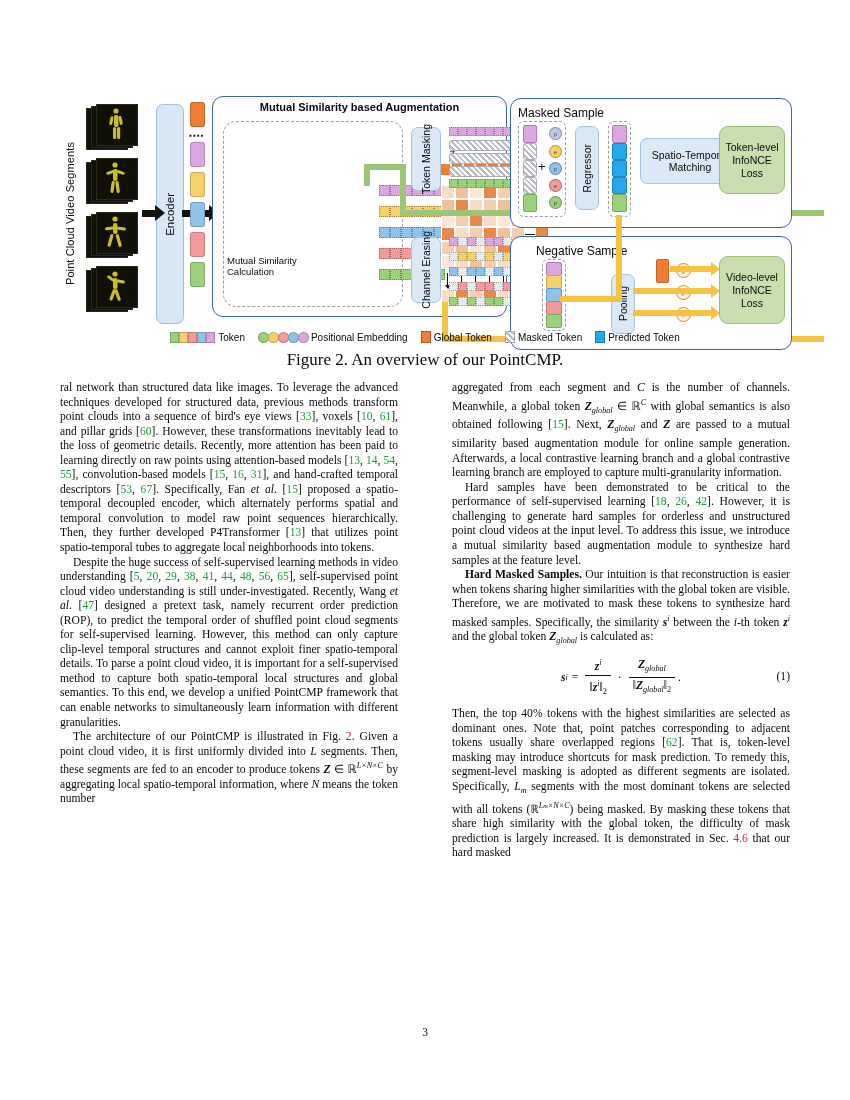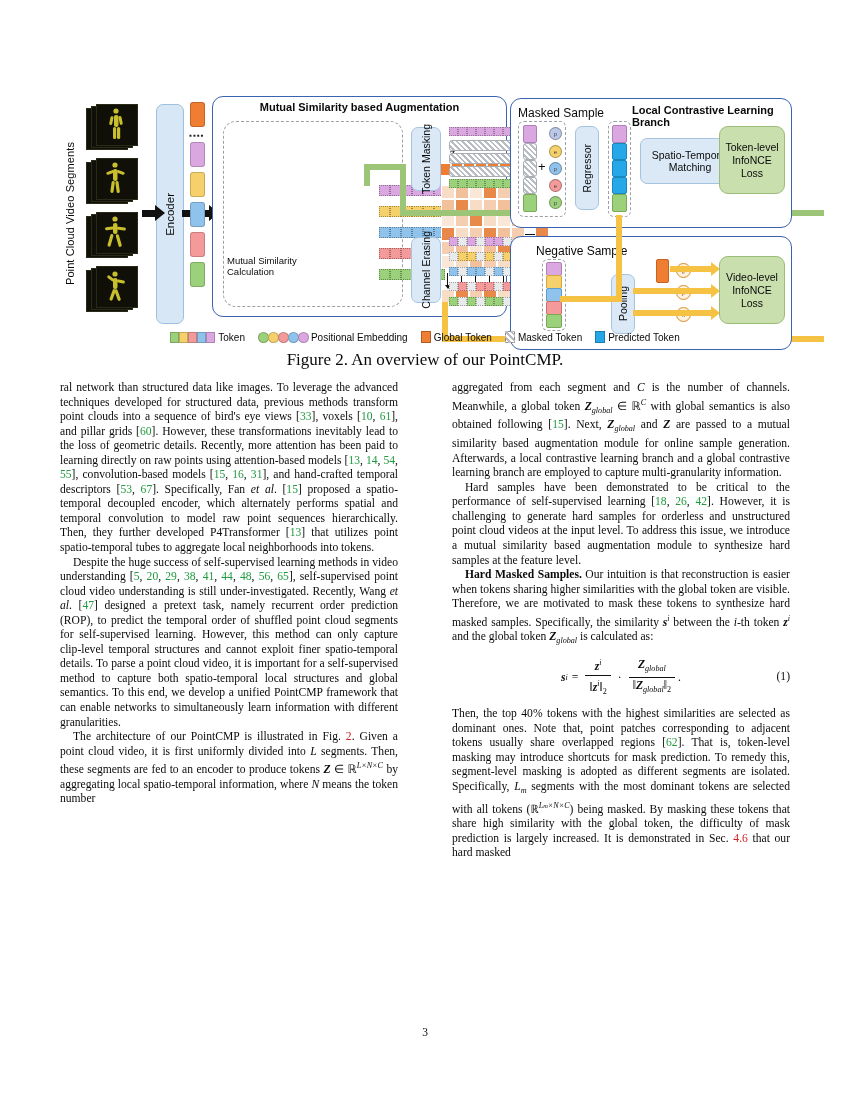--- a/index.html
+++ b/index.html
@@ -567,21 +567,20 @@
       <div class="flow flow-g" style="left:340px;top:68px;width:6px;height:52px;"></div>
       <div class="flow flow-g" style="left:340px;top:114px;width:114px;height:6px;"></div>
       <div class="flow flow-g" style="left:444px;top:114px;width:320px;height:6px;"></div>
       <div class="arrowhead-g" style="left:644px;top:110px;"></div>
 
       <div class="flow flow-y" style="left:382px;top:206px;width:6px;height:40px;"></div>
       <div class="flow flow-y" style="left:382px;top:240px;width:62px;height:6px;"></div>
       <div class="flow flow-y" style="left:444px;top:240px;width:320px;height:6px;"></div>
 
       <div class="branch" style="left:450px;top:2px;width:280px;height:128px;"></div>
-      <div class="branch-title" style="left:572px;top:8px;">Local Contrastive Learning Branch</div>
       <div class="sub-lbl" style="left:458px;top:10px;">Masked Sample</div>
 
       <div class="dashsm" style="left:458px;top:25px;width:46px;height:94px;"></div>
       <div style="position:absolute;left:463px;top:29px;width:12px;height:16px;background:#dba7e0;border:1px solid #b27dbb;border-radius:2px;"></div>
       <div class="hatch" style="position:absolute;left:463px;top:47px;width:12px;height:15px;"></div>
       <div class="hatch" style="position:absolute;left:463px;top:64px;width:12px;height:15px;"></div>
       <div class="hatch" style="position:absolute;left:463px;top:81px;width:12px;height:15px;"></div>
       <div style="position:absolute;left:463px;top:98px;width:12px;height:16px;background:#9cd17c;border:1px solid #77a958;border-radius:2px;"></div>
       <div class="plus" style="left:478px;top:63px;">+</div>
       <div class="pe-dot" style="left:489px;top:31px;background:#bcc8e8;">p</div>

